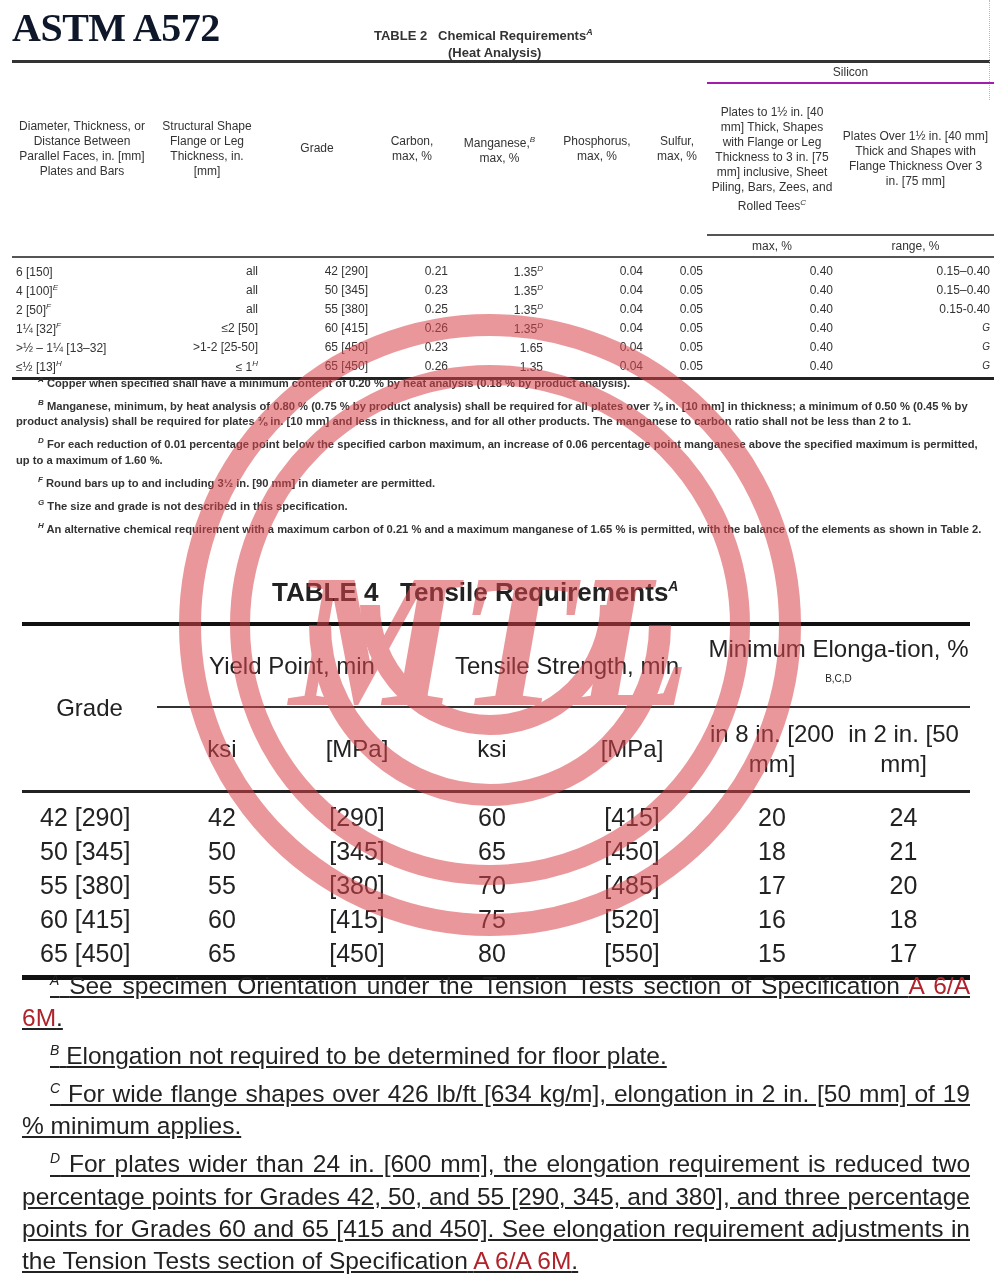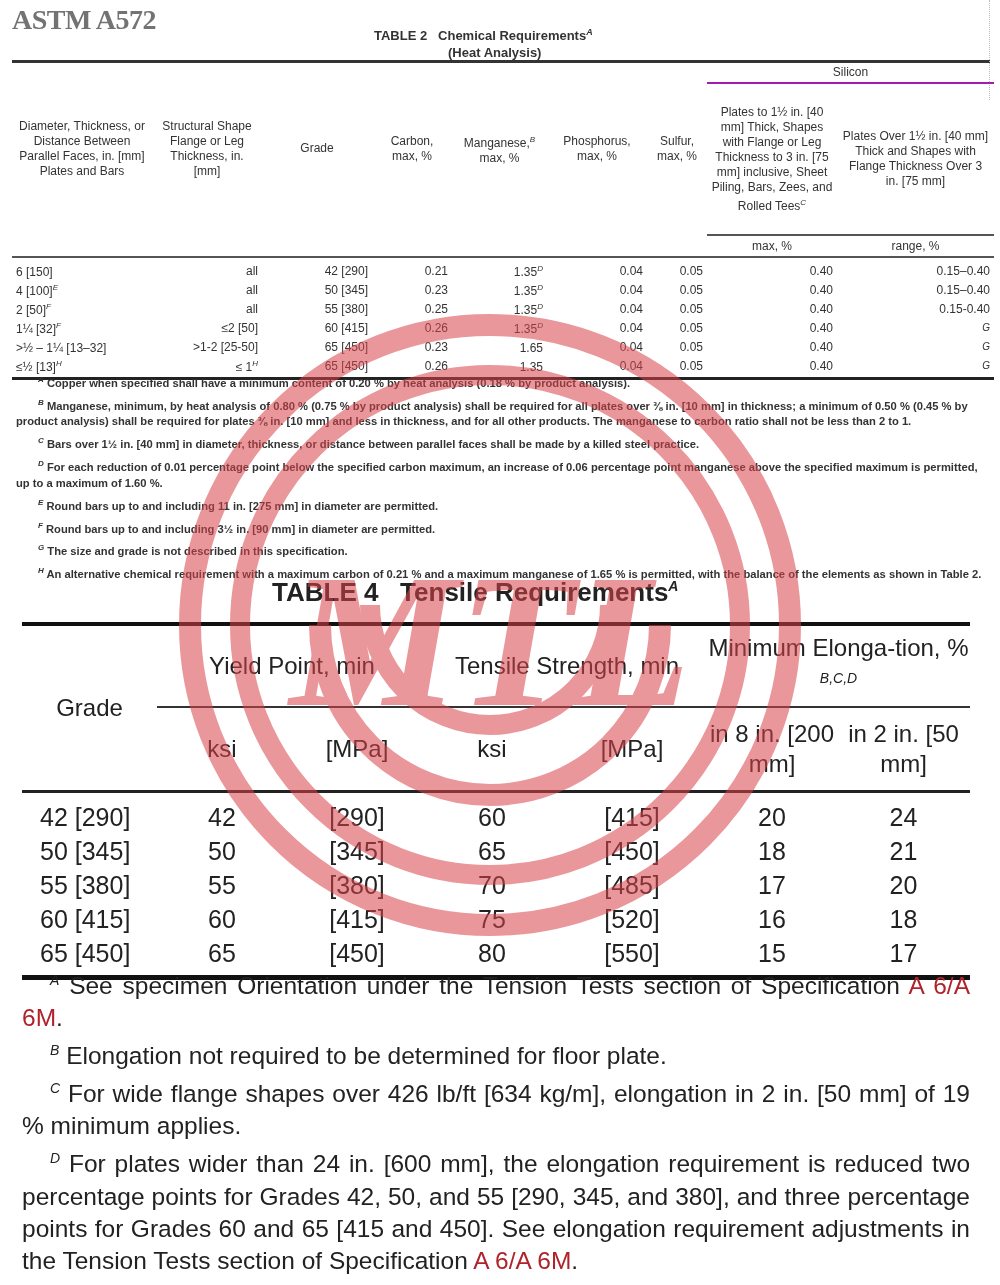--- a/index.html
+++ b/index.html
@@ -1,17 +1,17 @@
 <!DOCTYPE html>
 <html><head>
 <meta charset="utf-8">
 <style>
   html, body { margin: 0; padding: 0; background: #ffffff; }
   body { width: 1000px; height: 1285px; position: relative; overflow: hidden; font-family: "Liberation Sans", sans-serif; color: #222; }
-  .page-title { position: absolute; left: 12px; top: 4px; font-family: "Liberation Serif", serif; font-weight: bold; font-size: 28px; color: #737373; letter-spacing: -0.5px; }
+  .page-title { position: absolute; left: 12px; top: 4px; font-family: "Liberation Serif", serif; font-weight: bold; font-size: 40px; color: #0f172a; letter-spacing: -0.5px; }
   .t2-caption { position: absolute; left: 374px; top: 24px; font-size: 13px; font-weight: bold; color: #333; line-height: 17px; }
   .t2-caption .sub { padding-left: 74px; display: block; }
   .t2-caption sup, .t4-caption sup { font-size: 9px; font-style: italic; }
   .rule { position: absolute; background: #333; }
   .right-edge { position: absolute; left: 989px; top: 0; width: 1px; height: 100px; border-left: 1px dotted #bbb; }
 
   
   .t2 { position: absolute; left: 12px; top: 62px; width: 982px; border-collapse: collapse; font-size: 12px; color: #333; }
   .t2 th { font-weight: normal; text-align: center; vertical-align: middle; line-height: 15px; padding: 0 4px; }
   .t2 td { padding: 0 4px; line-height: 16px; text-align: right; white-space: nowrap; }
@@ -31,24 +31,24 @@
   .t4-caption { position: absolute; left: 272px; top: 577px; font-size: 26px; font-weight: bold; color: #222; }
   .t4 { position: absolute; left: 22px; top: 622px; width: 948px; border-collapse: collapse; font-size: 24px; color: #222; }
   .t4 th { font-weight: normal; text-align: center; vertical-align: middle; line-height: 30px; }
   .t4 thead tr.r1 th { border-top: 4px solid #111; height: 78px; }
   .t4 thead tr.r1 th.grp { border-bottom: 2px solid #333; }
   .t4 thead tr.r2 th { border-bottom: 3px solid #222; height: 80px; }
   .t4 td { text-align: center; line-height: 32px; font-size: 25px; }
   .t4 td.grade { text-align: left; padding-left: 18px; }
   .t4 tbody tr:first-child td { padding-top: 8px; }
   .t4 tbody tr:last-child td { border-bottom: 5px solid #111; padding-bottom: 6px; }
-  .t4 .sup { font-size: 14px; font-style: italic; vertical-align: super; }
+  .t4 .sup { font-size: 10px; vertical-align: super; }
 
   .t4-notes { position: absolute; left: 22px; top: 964px; width: 948px; font-size: 24.5px; line-height: 32px; color: #222; text-align: justify; }
-  .t4-notes p { margin: 0; text-indent: 28px; }
+  .t4-notes p { margin: 0; text-indent: 28px; text-decoration: underline; }
   .t4-notes .fn { font-size: 14px; font-style: italic; vertical-align: super; }
   .t4-notes .link { color: #b0232a; }
 
   
   .watermark { position: absolute; left: 170px; top: 305px; width: 640px; height: 640px; pointer-events: none; opacity: 0.55; }
 </style>
 </head>
 <body>
 
 <div class="page-title">ASTM A572</div>
@@ -161,23 +161,21 @@
       <td>0.05</td>
       <td>0.40</td>
       <td class="ital">G</td>
     </tr>
   </tbody>
 </table>
 
 <div class="t2-notes">
   <p><span class="fn">A</span> <span>Copper when specified shall have a minimum content of 0.20 % by heat analysis (0.18 % by product analysis).</span></p>
   <p><span class="fn">B</span> <span>Manganese, minimum, by heat analysis of 0.80 % (0.75 % by product analysis) shall be required for all plates over ⅜ in. [10 mm] in thickness; a minimum of 0.50 % (0.45 % by product analysis) shall be required for plates ⅜  in. [10 mm] and less in thickness, and for all other products. The manganese to carbon ratio shall not be less than 2 to 1.</span></p>
-  <p><span class="fn">C</span> <span>Bars over 1½ in. [40 mm] in diameter, thickness, or distance between parallel faces shall be made by a killed steel practice.</span></p>
   <p><span class="fn">D</span> <span>For each reduction of 0.01 percentage point below the specified carbon maximum, an increase of 0.06 percentage point manganese above the specified maximum is permitted, up to a maximum of 1.60 %.</span></p>
-  <p><span class="fn">E</span> <span>Round bars up to and including 11 in. [275 mm] in diameter are permitted.</span></p>
   <p><span class="fn">F</span> <span>Round bars up to and including 3½ in. [90 mm] in diameter are permitted.</span></p>
   <p><span class="fn">G</span> <span>The size and grade is not described in this specification.</span></p>
   <p><span class="fn">H</span> <span>An alternative chemical requirement with a maximum carbon of 0.21 % and a maximum manganese of 1.65 % is permitted, with the balance of the elements as shown in Table 2.</span></p>
 </div>
 
 <div class="t4-caption">
   <span>TABLE 4</span>&nbsp;&nbsp;
   <span>Tensile Requirements</span><sup style="font-size:14px;">A</sup>
 </div>
 

